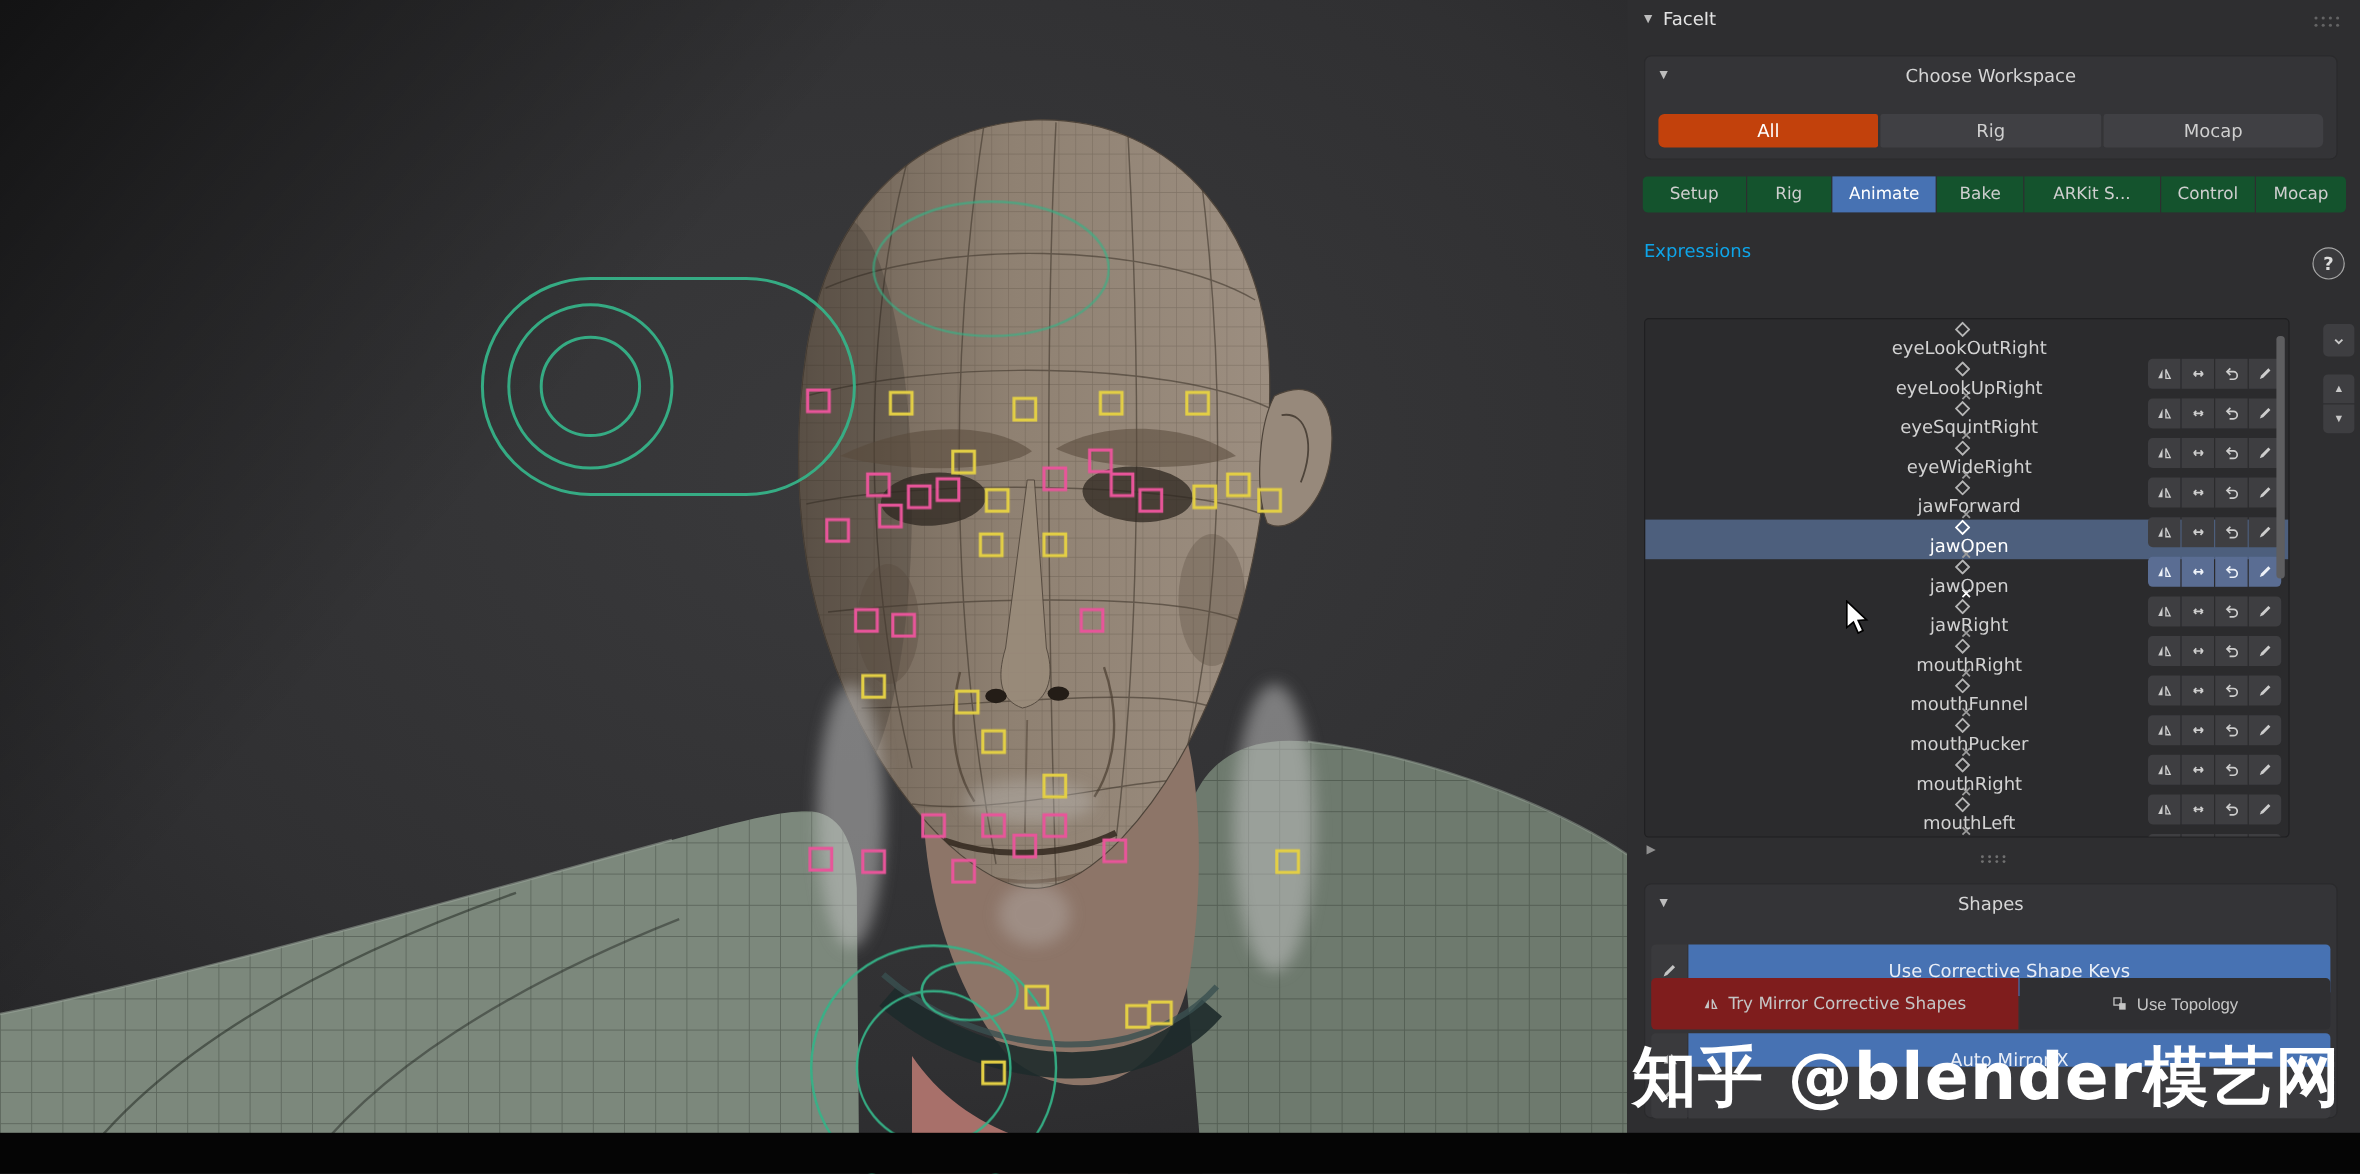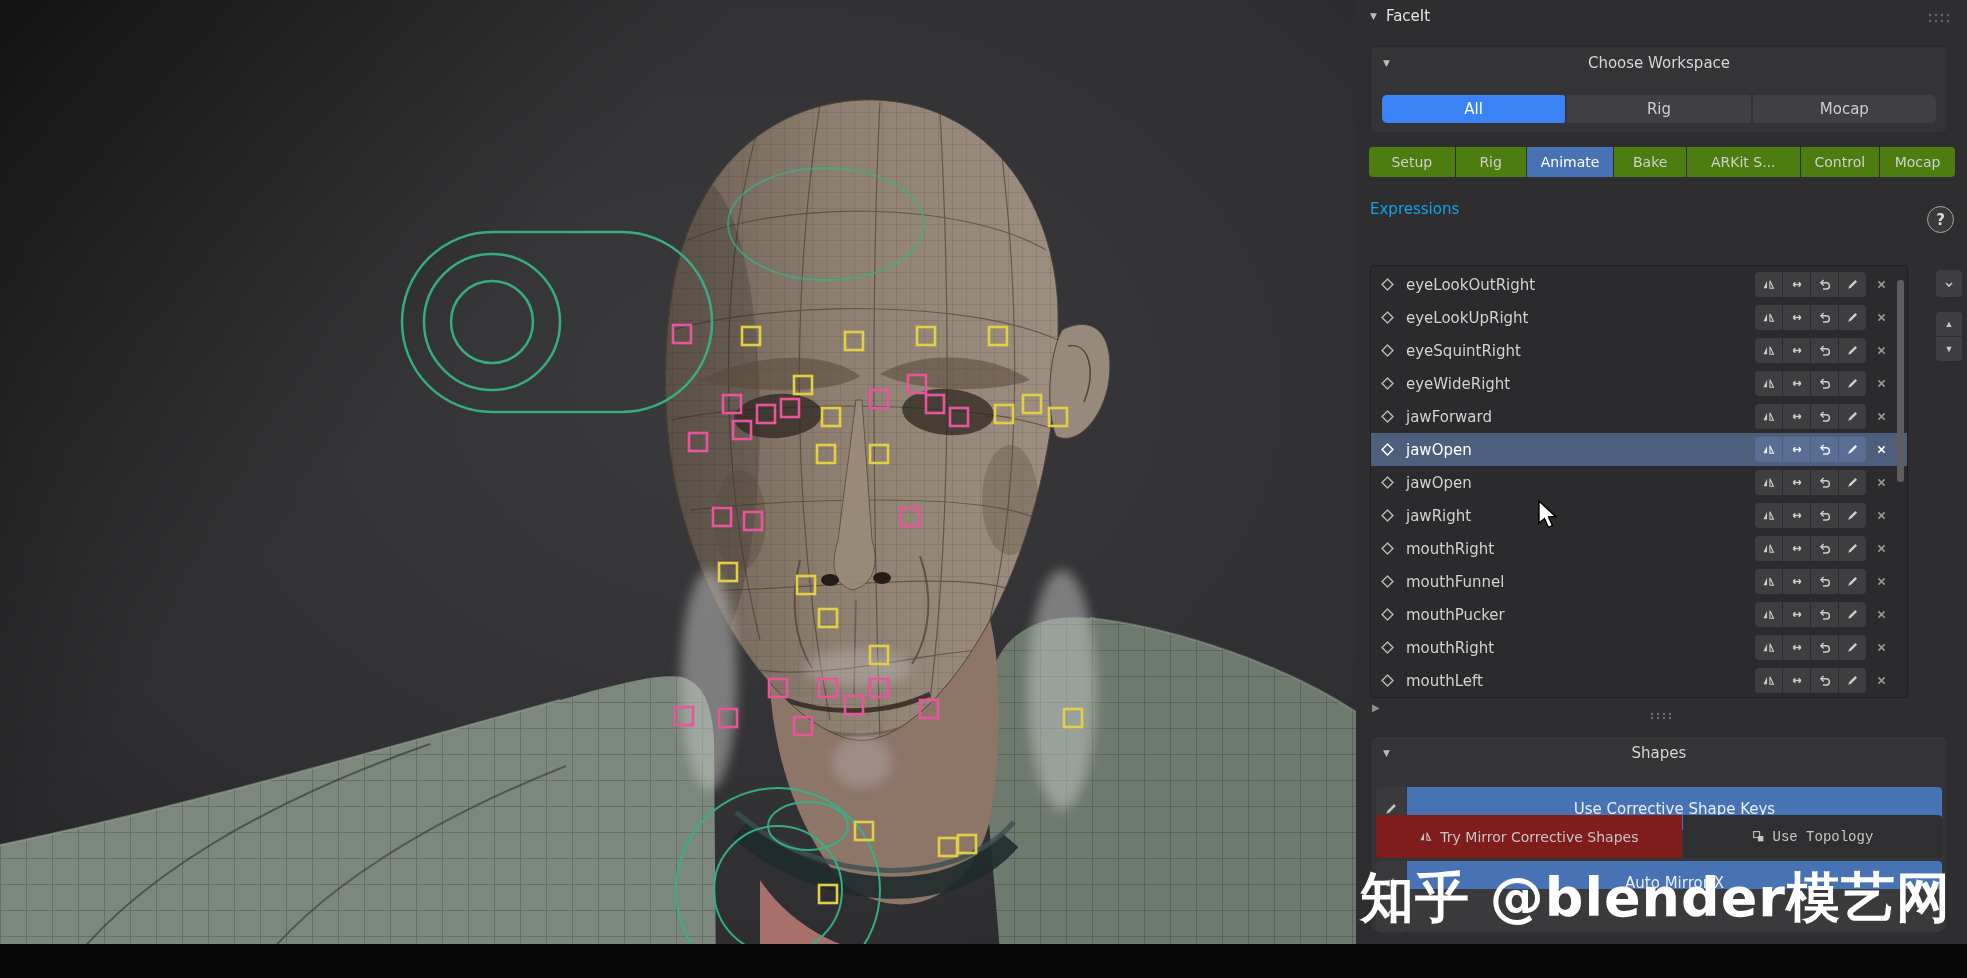--- a/index.html
+++ b/index.html
@@ -20,37 +20,37 @@
   .wsbox,.optbox{position:absolute;left:14px;width:578px;background:#343437;border:1px solid #2a2a2c;border-radius:6px;}
   .wsbox{top:46px;height:87px}
   .optbox{top:736px;height:196px}
   .bhead{position:relative;height:32px;display:flex;align-items:center;justify-content:center;color:#d6d6d6;font-size:15px;}
   .bhead .tri{position:absolute;left:12px;}
 
   .wsrow{position:absolute;left:11px;right:11px;top:48px;height:28px;display:flex;gap:2px;}
   .wbtn{flex:1;background:#404044;border:none;color:#cfcfcf;font-size:15px;font-family:inherit;border-radius:2px;}
   .wsrow .wbtn:first-child{border-radius:5px 2px 2px 5px}
   .wsrow .wbtn:last-child{border-radius:2px 5px 5px 2px}
-  .wbtn.sel{background:#3b82f6;color:#fff}
+  .wbtn.sel{background:#c2410c;color:#fff}
 
   .tabs{position:absolute;left:13px;top:147px;width:586px;height:30px;display:flex;gap:1px;}
-  .tab{background:#4d7c0f;border:none;color:#cfcfcf;font-size:14px;font-family:inherit;white-space:nowrap;overflow:hidden;padding:0 2px}
+  .tab{background:#14532d;border:none;color:#cfcfcf;font-size:14px;font-family:inherit;white-space:nowrap;overflow:hidden;padding:0 2px}
   .tabs .tab:first-child{border-radius:4px 0 0 4px}
   .tabs .tab:last-child{border-radius:0 4px 4px 0}
   .tab.sel{background:#4772b3;color:#fff}
   .tabs .tab:nth-child(1){flex:69}.tabs .tab:nth-child(2){flex:56}.tabs .tab:nth-child(3){flex:70}
   .tabs .tab:nth-child(4){flex:57}.tabs .tab:nth-child(5){flex:92}.tabs .tab:nth-child(6){flex:63}
   .tabs .tab:nth-child(7){flex:60}
 
   .exlabel{position:absolute;left:14px;top:200px;font-size:15px;color:#0ea5e9}
   .help{position:absolute;right:13px;top:206px;width:27px;height:27px;border-radius:50%;background:#3a3a3d;border:1px solid #a6a6a6;color:#dcdcdc;font-size:15px;font-weight:bold;display:flex;align-items:center;justify-content:center;}
 
   .listwrap{position:absolute;left:14px;top:265px;width:538px;height:433px;background:#2b2b2d;border:1px solid #1f1f21;border-radius:4px;overflow:hidden}
   .rows{padding-top:2px}
-  .lrow{height:33px;display:flex;align-items:center;padding:0 6px 0 10px;color:#d2d2d2;font-size:15px;}
+  .lrow{height:33px;display:flex;align-items:center;padding:0 6px 0 10px;color:#d2d2d2;font-size:15px;flex-direction:column;}
   .lrow.sel{background:#4d5f7d;color:#fff}
   .dmn{color:#b5b5b5;margin-right:12px;display:flex}
   .lrow.sel .dmn{color:#fff}
   .ricons{margin-left:auto;display:flex;gap:1px}
   .ibtn{width:27px;height:25px;background:#3e3e41;border:none;color:#cdcdcd;display:flex;align-items:center;justify-content:center;padding:0}
   .ricons .ibtn:first-child{border-radius:4px 0 0 4px}
   .ricons .ibtn:last-child{border-radius:0 4px 4px 0}
   .lrow.sel .ibtn{background:#5a6d93;color:#eef2f8}
   .xbtn{width:20px;height:25px;background:transparent;border:none;color:#9b9b9b;display:flex;align-items:center;justify-content:center;margin:0 10px 0 5px;padding:0}
   .lrow.sel .xbtn{color:#fff}
@@ -62,21 +62,21 @@
   .dnbtn{top:337px;height:24px;border-radius:0 0 4px 4px;font-size:9px}
 
   .disc{position:absolute;left:16px;top:702px;color:#8f8f8f;font-size:10px;background:none;border:none;padding:0}
   .gripmid{position:absolute;left:50%;top:705px;transform:translateX(-50%);opacity:.85}
 
   .orow{position:absolute;left:5px;right:5px;height:43px;display:flex;gap:1px}
   .orow1{top:50px}.orow2{top:78px}.orow3{top:124px}.orow4{top:152px}
   .sq{width:30px;background:#3a3a3d;border:none;color:#c5c5c5;display:flex;align-items:center;justify-content:center;border-radius:4px 0 0 4px;padding:0}
   .wide-blue{flex:1;background:#4772b3;border:none;color:#e9eef7;font-size:15px;font-family:inherit;border-radius:0 4px 4px 0}
   .tmbtn{flex:1.18;background:#7f1d1d;border:none;color:#c5c5c5;font-size:14px;font-family:inherit;display:flex;align-items:center;justify-content:center;gap:8px;border-radius:4px 0 0 4px}
-  .utbtn{flex:1;background:#2f2f32;border:none;color:#c5c5c5;font-size:14px;font-family:Liberation Mono, monospace;display:flex;align-items:center;justify-content:center;gap:8px;border-radius:0 4px 4px 0}
+  .utbtn{flex:1;background:#2f2f32;border:none;color:#c5c5c5;font-size:14px;font-family:Liberation Sans, sans-serif;display:flex;align-items:center;justify-content:center;gap:8px;border-radius:0 4px 4px 0}
   .wide-dark{flex:1;background:#3a3a3d;border:none;border-radius:0 4px 4px 0}
 
   .bottombar{position:absolute;left:0;bottom:0;width:1967px;height:34px;background:#050505;z-index:30}
   .watermark{position:absolute;left:1360px;top:862px;font-size:54px;font-weight:bold;color:#fff;white-space:nowrap;letter-spacing:1px;z-index:40}
   .cursor{position:absolute;left:1538px;top:500px;z-index:50}
 </style>
 </head>
 <body>
 
 <div class="stage">

